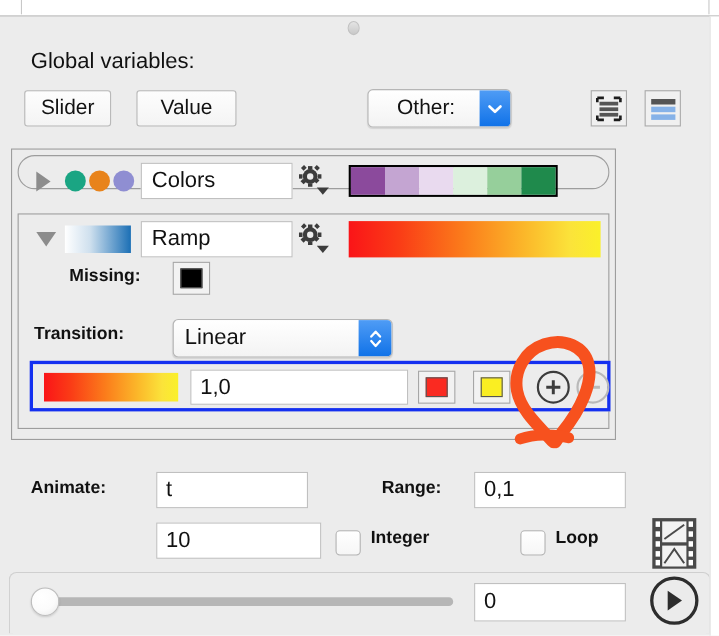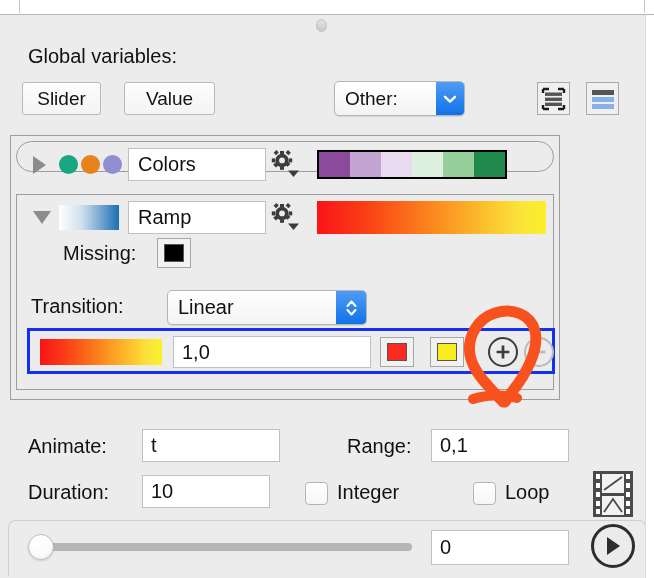--- a/index.html
+++ b/index.html
@@ -86,21 +86,21 @@
     box-sizing: border-box;
     box-shadow: 0 1px 1px rgba(0,0,0,0.10);
     display: flex;
     align-items: center;
     cursor: default;
     overflow: hidden;
   }
   .popup-text {
     font-size: 19px;
     color: #121212;
-    padding-left: 10px;
+    padding-left: 26px;
     flex: 1;
   }
   .popup-arrow {
     width: 28px;
     height: 100%;
     background: linear-gradient(180deg,#4f9cf5 0%, #1072e8 100%);
     display: flex;
     align-items: center;
     justify-content: center;
   }
@@ -190,22 +190,23 @@
 
   .big-swatch {
     position: absolute;
     box-sizing: border-box;
   }
   .big-swatch.bordered { border: 2px solid #000; }
 
   
   .field-label {
     position: absolute;
-    font-size: 20px;
+    font-size: 16px;
     color: #111;
+    font-weight: bold;
   }
 
   .color-well {
     position: absolute;
     width: 34px; height: 30px;
     background: #f2f2f2;
     border: 1px solid #a6a6a6;
     box-sizing: border-box;
     display: flex;
     align-items: center;
@@ -223,21 +224,20 @@
     height: 35px;
     background: linear-gradient(180deg,#ffffff 0%, #f3f3f3 100%);
     border: 1px solid #b6b6b6;
     border-radius: 5px;
     box-sizing: border-box;
     box-shadow: 0 1px 1px rgba(0,0,0,0.10);
     display: flex;
     align-items: center;
     overflow: hidden;
     cursor: default;
-    margin-left: 10px;
   }
   .select-text {
     font-size: 20px;
     color: #111;
     padding-left: 10px;
     flex: 1;
   }
   .select-stepper {
     width: 30px; height: 100%;
     background: linear-gradient(180deg,#4f9cf5 0%, #1072e8 100%);
@@ -527,22 +527,21 @@
       </div>
     </div>
   </div>
 
   <div class="field-label" style="left:28px; top:435px;">Animate:</div>
   <div class="text-field" style="left:142px; top:429px; width:138px;">t</div>
 
   <div class="field-label" style="left:347px; top:435px;">Range:</div>
   <div class="text-field" style="left:431px; top:429px; width:138px;">0,1</div>
 
-  <div class="field-label" style="left:28px; top:481px;">Duration:</div>
-  <div class="text-field" style="left:142px; top:475px; width:128px;">10</div>
+  <div class="text-field" style="left:142px; top:475px; width:150px;">10</div>
 
   <div class="checkbox" style="left:305px; top:482px;"></div>
   <div class="field-label" style="left:337px; top:481px;">Integer</div>
 
   <div class="checkbox" style="left:473px; top:482px;"></div>
   <div class="field-label" style="left:505px; top:481px;">Loop</div>
 
   <div class="film-icon">
     <svg width="42" height="48" viewBox="0 0 42 48">
       <rect x="1" y="1" width="40" height="46" fill="#4a4a4a"></rect>

